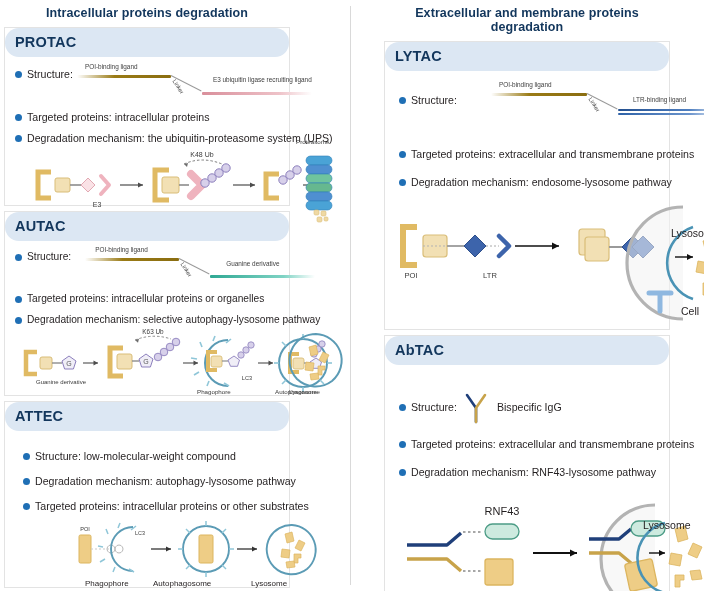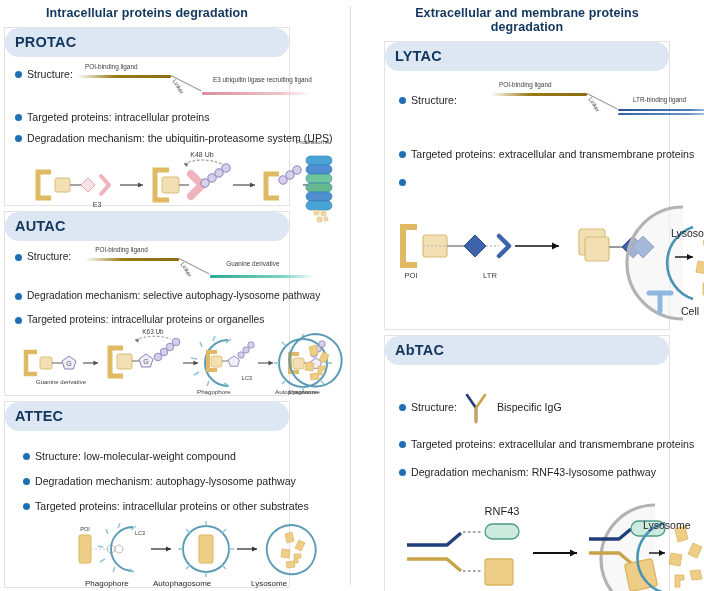--- a/index.html
+++ b/index.html
@@ -161,28 +161,28 @@
             <div class="sline" style="left:14px;top:8px;width:94px;
                  background:linear-gradient(to right,#ffffff,#9a7b16 40%,#8a6d10);"></div>
             <div class="linker-line" style="left:108px;top:8px;"></div>
             <div class="linker-txt" style="left:111px;top:10px;">Linker</div>
             <div class="slabel" style="left:155px;top:10px;">Guanine derivative</div>
             <div class="sline" style="left:139px;top:25px;width:105px;
                  background:linear-gradient(to right,#2fa893,#7fd3c4 70%,#ffffff);"></div>
           </div>
         </div>
 
+        <div class="bullet-row b-sm" style="margin-top:8px;">
+          <span class="dot"></span>
+          <span class="bullet-text">Targeted proteins: intracellular proteins or organelles</span>
+        </div>
+
         <div class="bullet-row b-sm" style="margin-top:5px;">
           <span class="dot"></span>
           <span class="bullet-text">Degradation mechanism: selective autophagy-lysosome pathway</span>
-        </div>
-
-        <div class="bullet-row b-sm" style="margin-top:8px;">
-          <span class="dot"></span>
-          <span class="bullet-text">Targeted proteins: intracellular proteins or organelles</span>
         </div>
 
         <div class="diagram">
           <svg width="336" height="78" viewBox="0 0 336 78">
 
             <path d="M24 20 h-11 v22 h11" fill="none" stroke="#e0ba63" stroke-width="4.5"></path>
             <rect x="27" y="25" width="12" height="12" rx="2" fill="#f2e0b4" stroke="#d9bd78" stroke-width="1"></rect>
             <line x1="39" y1="31" x2="49" y2="31" stroke="#8d8d8d" stroke-width="1.4"></line>
             <path d="M56 24 l7 5 -2.6 8 h-8.8 L49 29 z" fill="#f0eef7" stroke="#8d80bd" stroke-width="1"></path>
             <text x="56" y="34" font-size="7" fill="#5a5a5a" font-family="Liberation Sans, sans-serif" text-anchor="middle">G</text>
@@ -377,20 +377,21 @@
           </div>
         </div>
 
         <div class="bullet-row" style="margin-top:20px;margin-left:4px;">
           <span class="dot"></span>
           <span class="bullet-text">Targeted proteins: extracellular and transmembrane proteins</span>
         </div>
 
         <div class="bullet-row" style="margin-top:12px;margin-left:4px;">
           <span class="dot"></span>
+          <span class="bullet-text">Degradation mechanism: endosome-lysosome pathway</span>
         </div>
 
         <div class="diagram" style="margin-top:14px;">
           <svg width="336" height="128" viewBox="0 0 336 128">
 
             <path d="M24 22 h-14 v38 h14" fill="none" stroke="#e0ba63" stroke-width="6"></path>
             <rect x="30" y="30" width="24" height="22" rx="3" fill="#f2e0b4" stroke="#d9bd78" stroke-width="1.2"></rect>
             <line x1="30" y1="41" x2="54" y2="41" stroke="#b3b3b3" stroke-width="1" stroke-dasharray="2,2"></line>
             <line x1="54" y1="41" x2="72" y2="41" stroke="#9a9a9a" stroke-width="1.8"></line>
             <path d="M82 30 l11 11 -11 11 -11 -11 z" fill="#3d64ab" stroke="#2e4f8c" stroke-width="1"></path>

